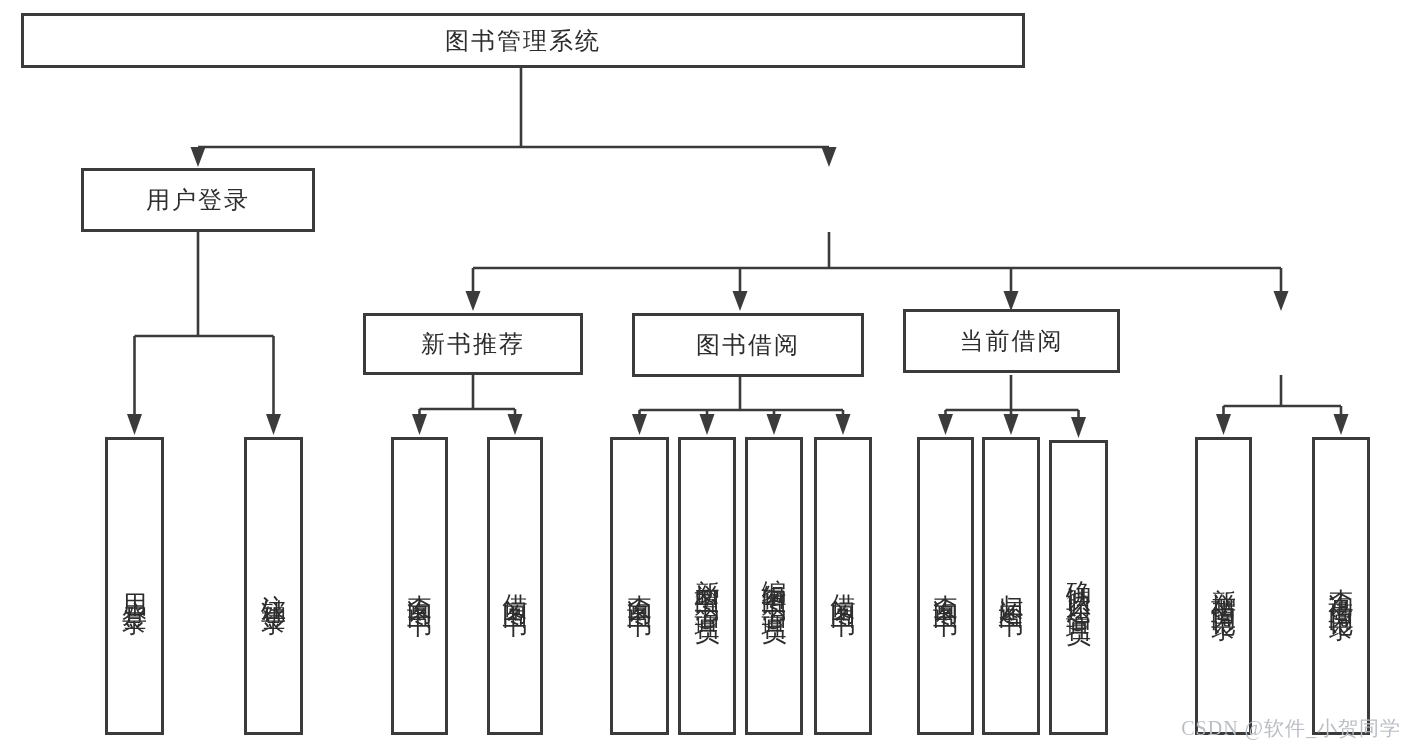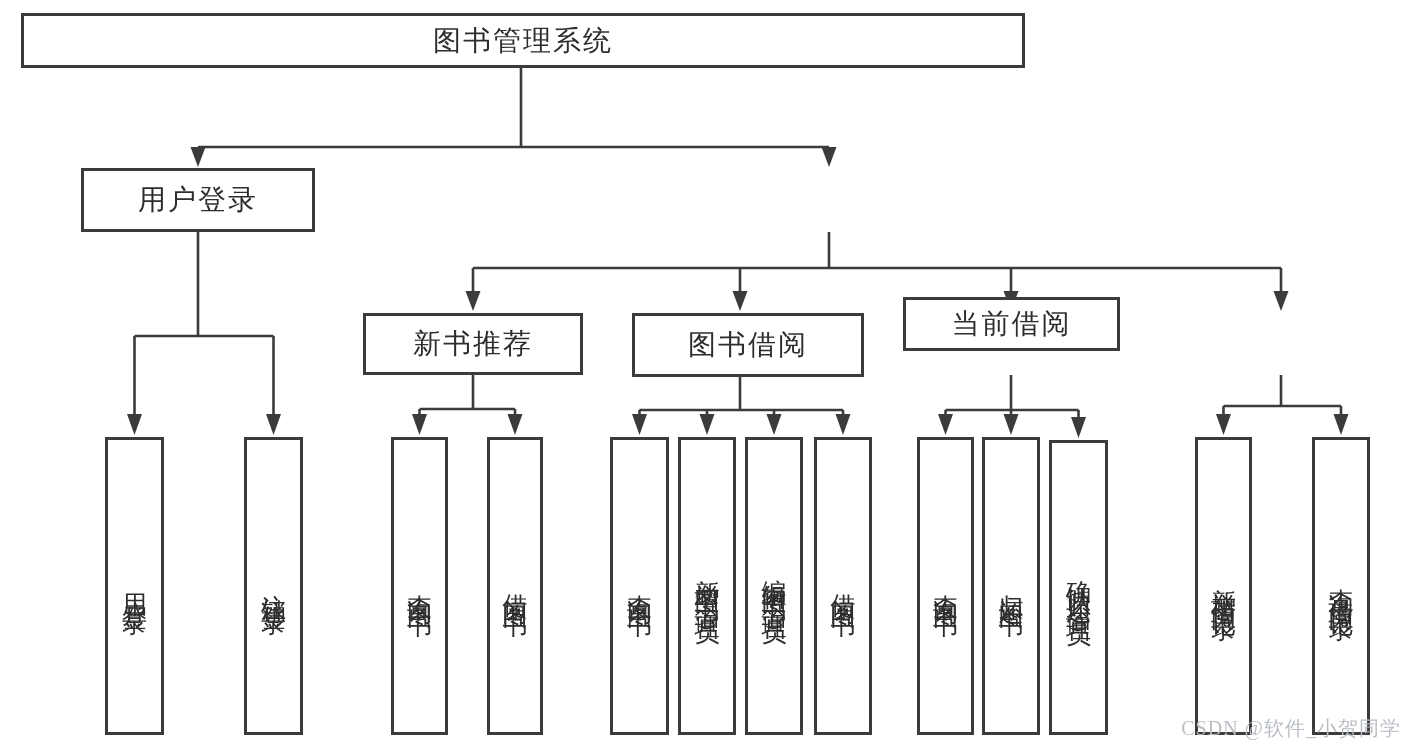--- a/index.html
+++ b/index.html
@@ -14,21 +14,21 @@
     position:relative;width:1405px;height:747px;background:var(--background);overflow:hidden;
   }
   svg.wires{position:absolute;left:0;top:0;width:1405px;height:747px;}
   svg.wires path{stroke:var(--line);stroke-width:2.6;fill:none;}
   svg.wires polygon{fill:var(--line);stroke:none;}
   .node{
     position:absolute;box-sizing:border-box;border:3px solid var(--line);
     background:var(--background);display:flex;align-items:center;justify-content:center;
     color:var(--text);
   }
-  .node .lbl{font-size:28px;letter-spacing:2px;white-space:nowrap;}
+  .node .lbl{font-size:24px;letter-spacing:2px;white-space:nowrap;}
   .node.vert .lbl{
     writing-mode:vertical-rl;text-orientation:mixed;
     font-size:25px;letter-spacing:6px;white-space:normal;line-height:1;
   }
   .watermark{
     position:absolute;right:4px;bottom:5px;font-size:20px;letter-spacing:1px;
     color:var(--watermark);
     font-family:Liberation Serif, serif;
   }
 </style>
@@ -120,21 +120,21 @@
   <div class="node" style="left:81px;top:168px;width:234px;height:64px">
     <span class="lbl">用户登录</span>
   </div>
 
   <div class="node" style="left:363px;top:313px;width:220px;height:62px">
     <span class="lbl">新书推荐</span>
   </div>
   <div class="node" style="left:632px;top:313px;width:232px;height:64px">
     <span class="lbl">图书借阅</span>
   </div>
-  <div class="node" style="left:903px;top:297px;width:217px;height:54px">
+  <div class="node" style="left:903px;top:309px;width:217px;height:64px">
     <span class="lbl">当前借阅</span>
   </div>
 
   <div class="node vert" style="left:105px;top:437px;width:59px;height:298px">
     <span class="lbl">用户登录</span>
   </div>
   <div class="node vert" style="left:244px;top:437px;width:59px;height:298px">
     <span class="lbl">注销登录</span>
   </div>
 

